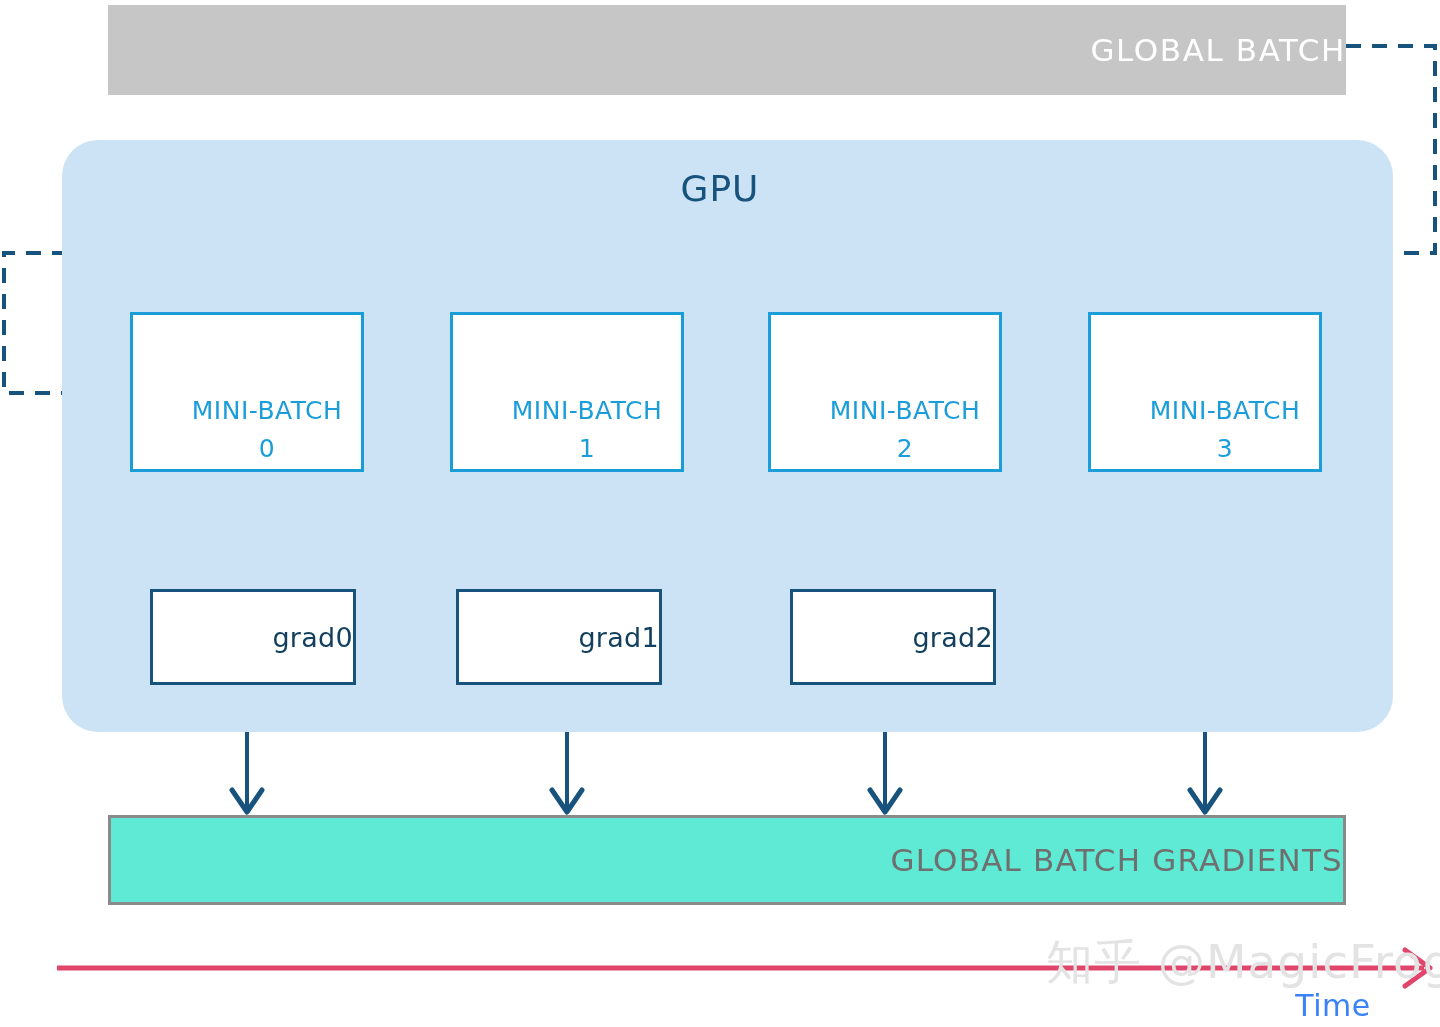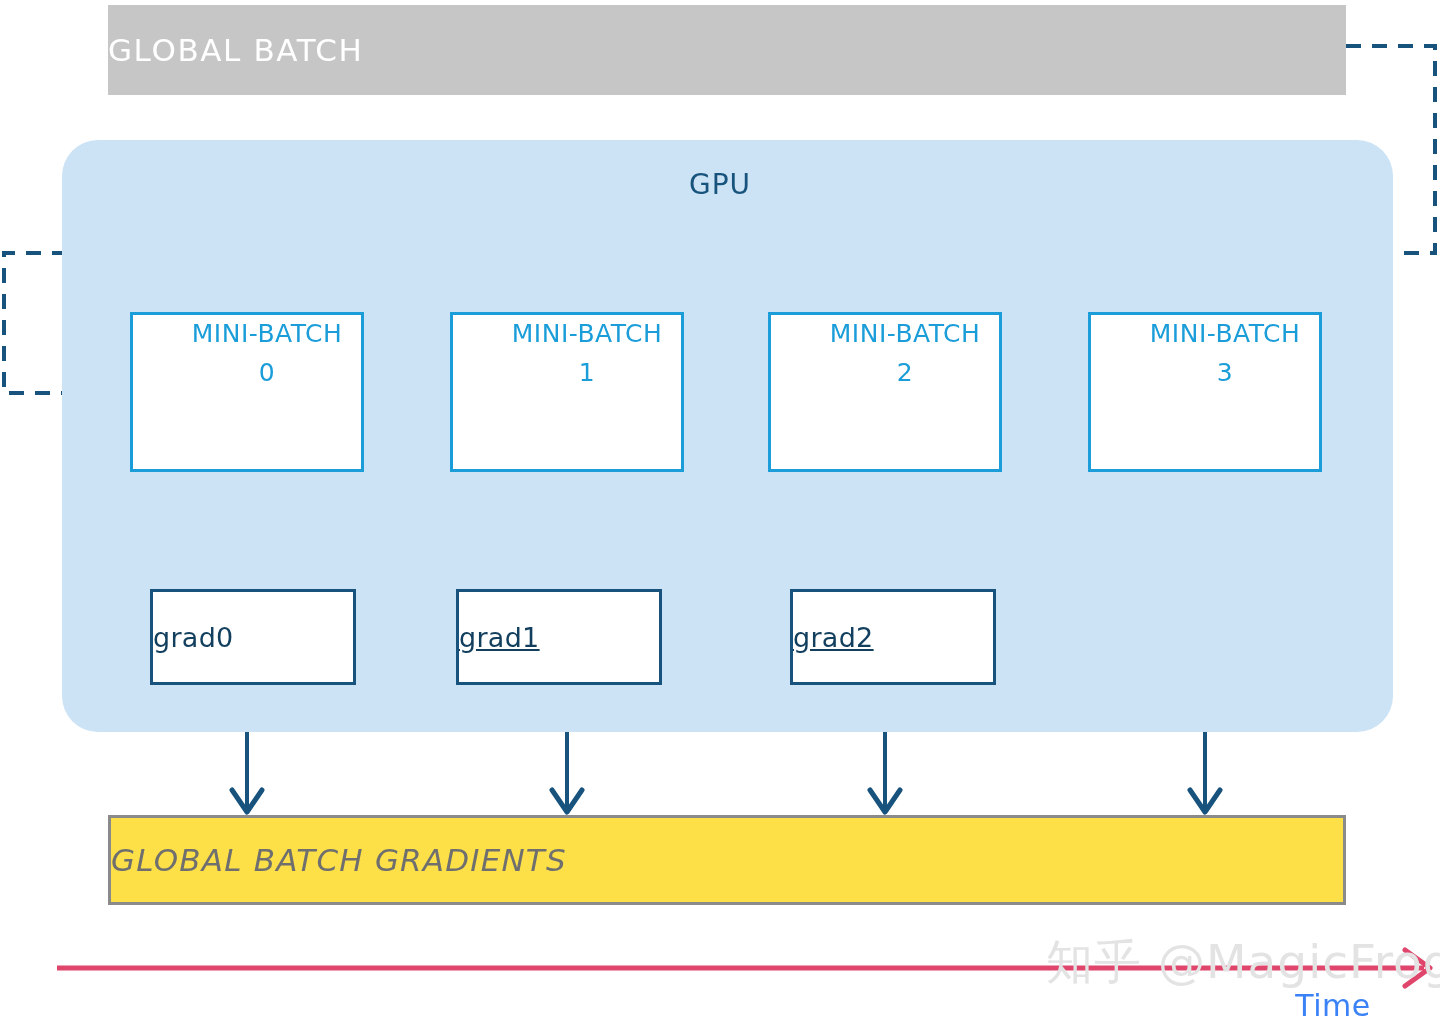--- a/index.html
+++ b/index.html
@@ -4,38 +4,38 @@
 <style>
   html,body{margin:0;padding:0;background:#ffffff;}
   body{
     width:1440px;height:1027px;
     font-family:"DejaVu Sans","Liberation Sans",sans-serif;
     position:relative;overflow:hidden;
   }
   #stage{position:absolute;left:0;top:0;width:1440px;height:1027px;}
   svg#layer{position:absolute;left:0;top:0;width:1440px;height:1027px;}
 
-  .node{position:absolute;display:flex;align-items:center;justify-content:flex-start;
+  .node{position:absolute;display:flex;align-items:center;justify-content:flex-end;
         text-align:center;box-sizing:border-box;}
 
   
   #global-batch{
     left:108px;top:5px;width:1238px;height:90px;
     background:#c6c6c6;color:#ffffff;
     font-size:31px;letter-spacing:1.6px;font-weight:400;
   }
 
   
   #gpu-box{
     left:62px;top:140px;width:1331px;height:592px;
     background:#cce2f5;border-radius:36px;
   }
   #gpu-label{
     position:absolute;left:0;top:168px;width:1440px;
-    text-align:center;color:#17537c;font-size:28px;letter-spacing:1px;
+    text-align:center;color:#17537c;font-size:36px;letter-spacing:1px;
   }
 
   
   .mini-batch{
     top:312px;width:234px;height:160px;
     background:#ffffff;border:3px solid #1a9dd9;
     color:#1a9dd9;font-size:25px;line-height:1.55;letter-spacing:.5px;
     flex-direction:column;
     padding-left:40px;
   }
@@ -44,29 +44,29 @@
   #mini-batch-2{left:768px;}
   #mini-batch-3{left:1088px;}
 
   
   .grad-box{
     top:589px;width:206px;height:96px;
     background:#ffffff;border:3px solid #17537c;
     color:#123f5e;font-size:27px;letter-spacing:.3px;
   }
   #grad-box-0{left:150px;}
-  #grad-box-1{left:456px;text-decoration:underline;}
-  #grad-box-2{left:790px;text-decoration:underline;}
+  #grad-box-1{left:456px;}
+  #grad-box-2{left:790px;}
   #grad-box-3{left:1110px;}
 
   
   #global-batch-gradients{
     left:108px;top:815px;width:1238px;height:90px;
-    background:#fde047;border:3px solid #8a8a8a;
-    color:#6f6f6f;font-size:31px;letter-spacing:1.2px;font-style:italic;
+    background:#5eead4;border:3px solid #8a8a8a;
+    color:#6f6f6f;font-size:31px;letter-spacing:1.2px;
   }
 
   
   #time-label{
     position:absolute;left:1278px;top:988px;width:110px;text-align:center;
     color:#3b82f6;font-size:30px;letter-spacing:.5px;
   }
 
   
   #watermark{

